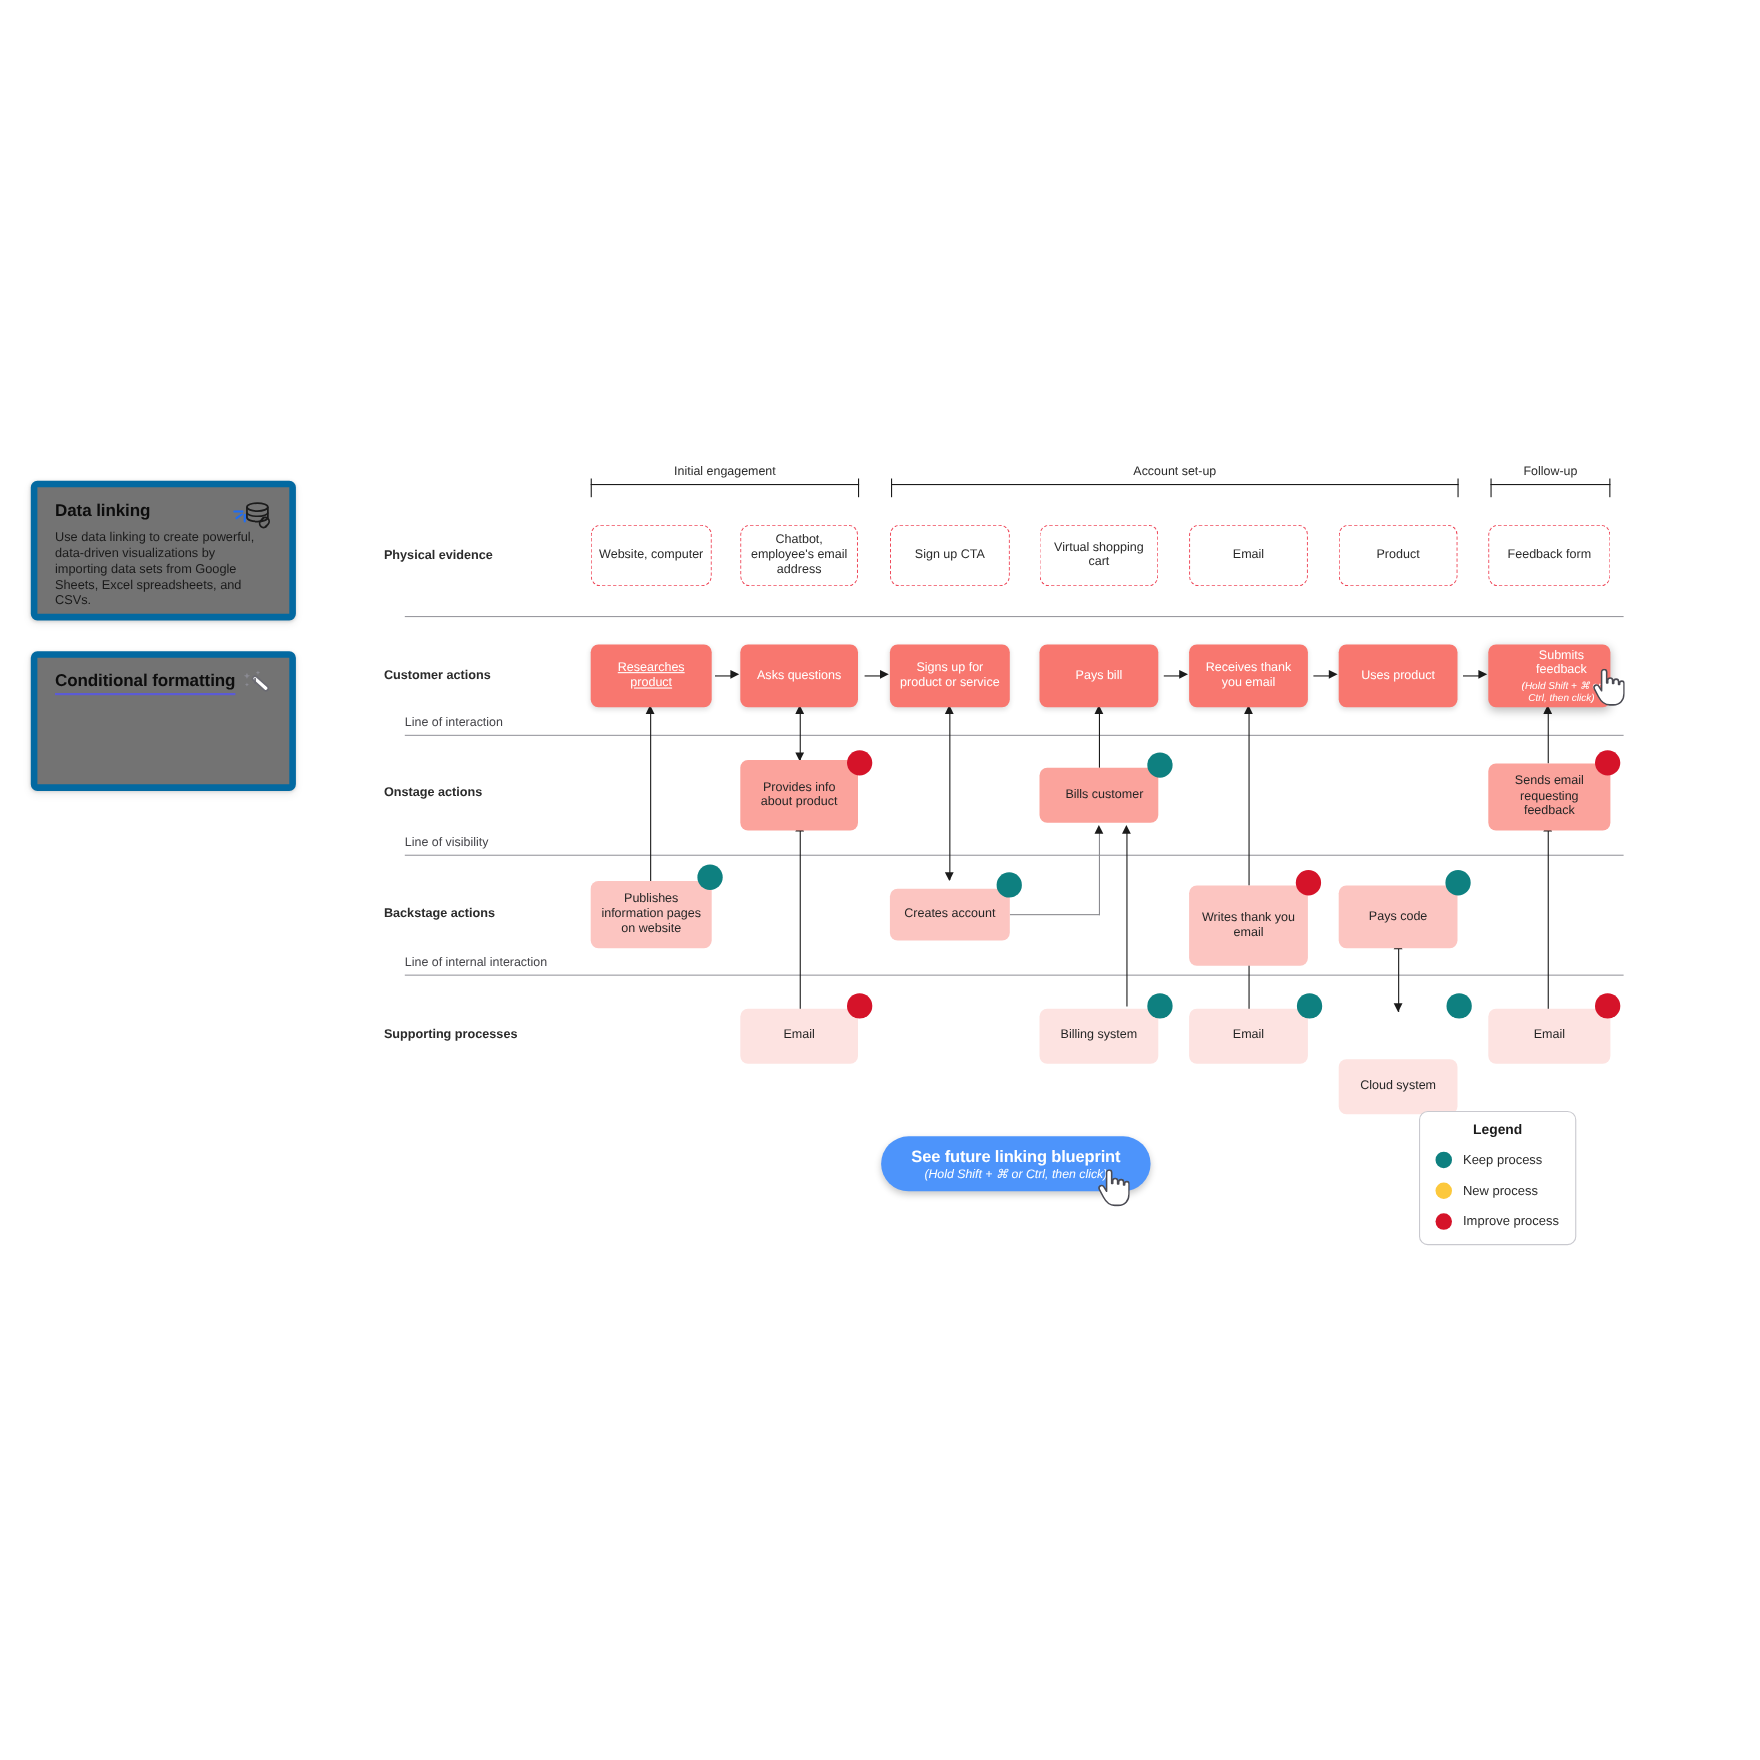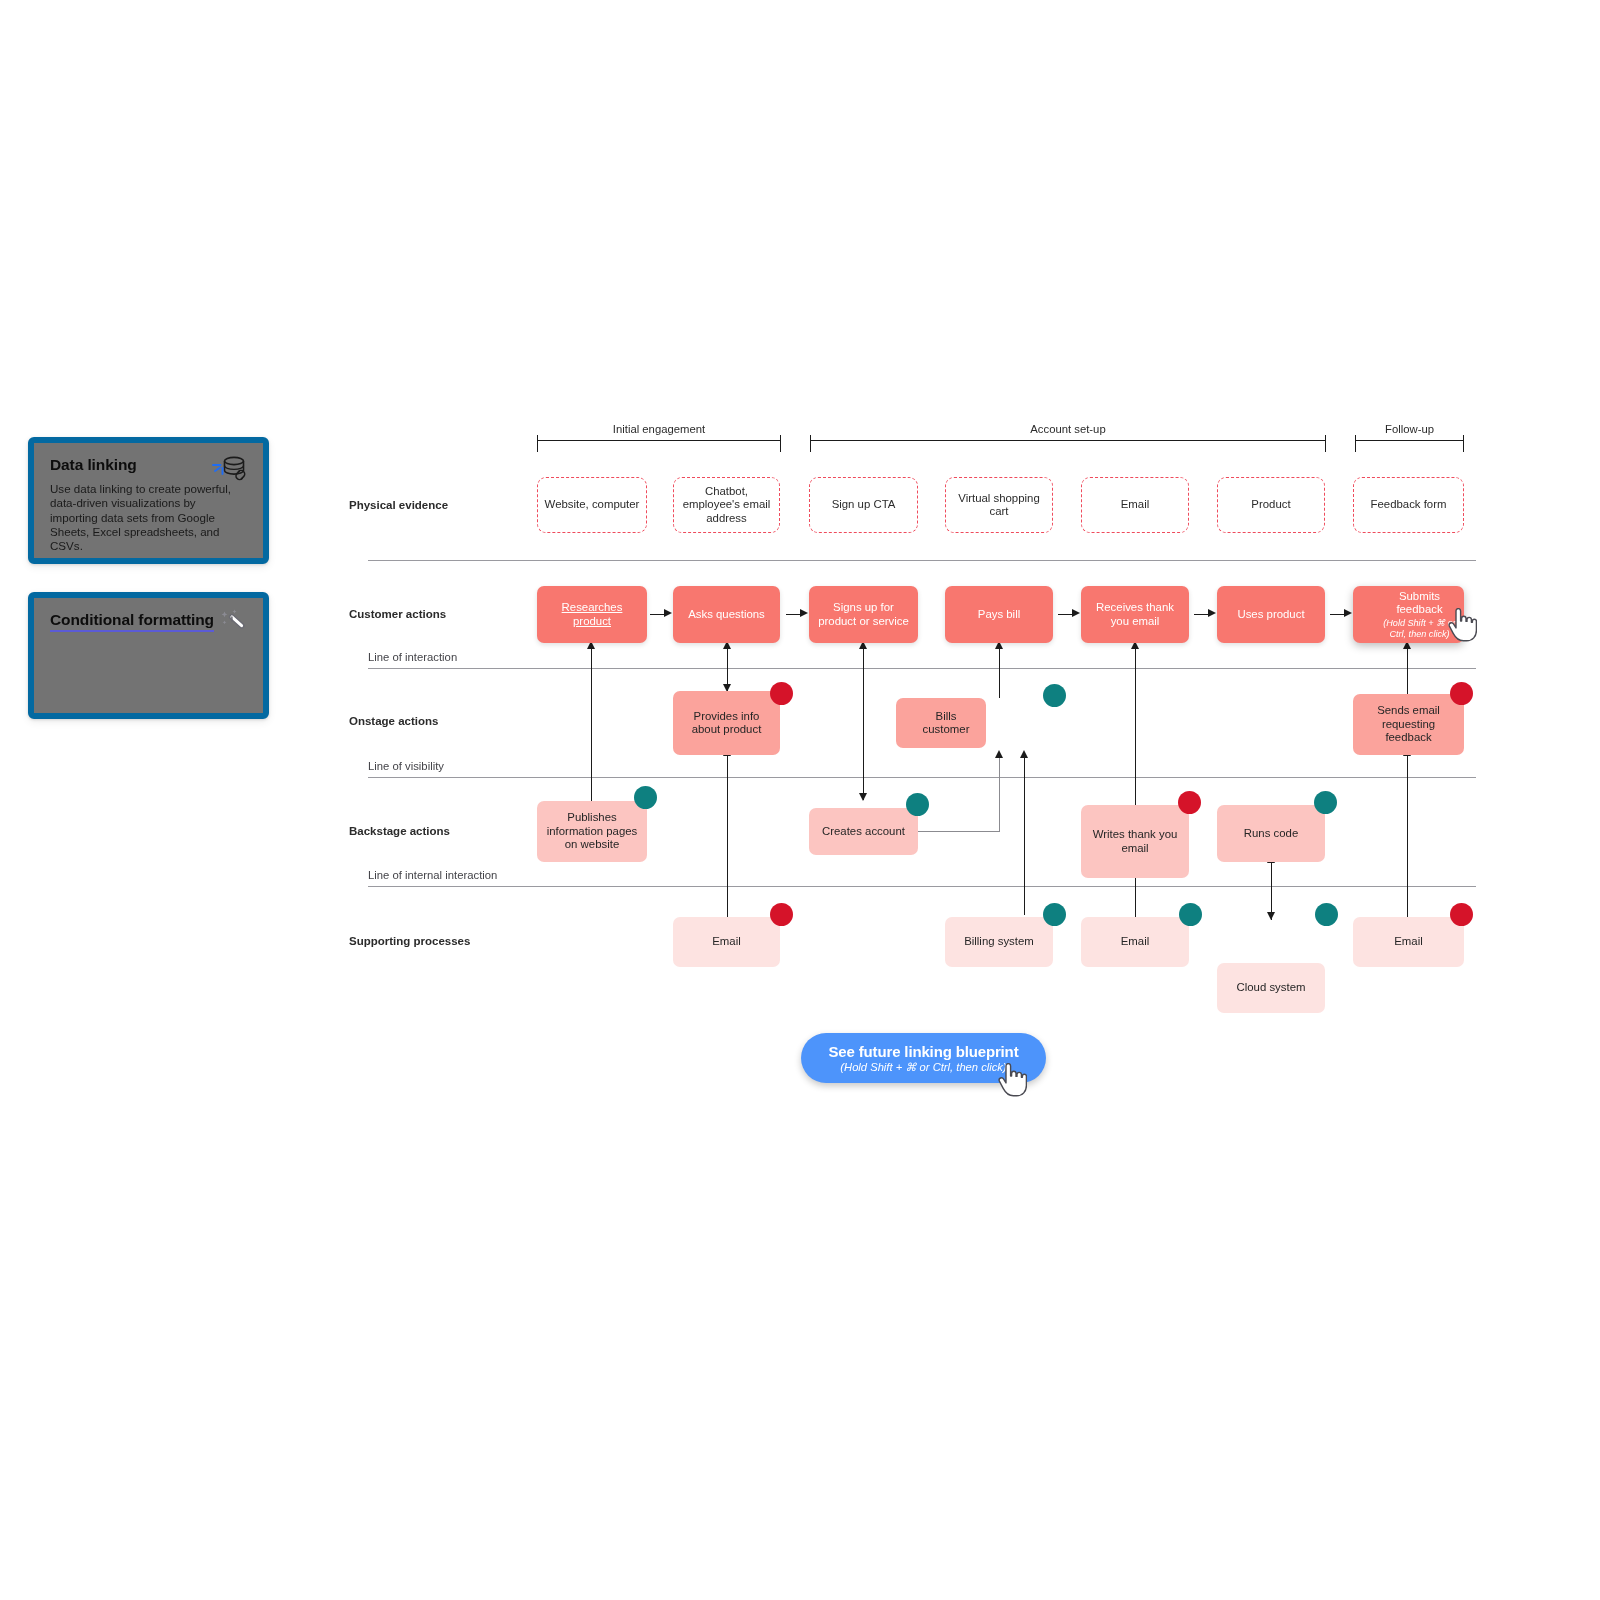--- a/index.html
+++ b/index.html
@@ -333,36 +333,36 @@
   <div class="node customer" style="left:1081px; top:586px; width:108px; height:57px;">Receives thank you email</div>
   <div class="node customer" style="left:1217px; top:586px; width:108px; height:57px;">Uses product</div>
   <div class="node customer" style="left:1353px; top:586px; width:111px; height:57px; flex-direction:column; box-shadow:0 3px 9px rgba(0,0,0,0.26);padding-left:28px;">
     <span>Submits feedback</span>
     <span class="node-sub">(Hold Shift + ⌘ or Ctrl, then click)</span>
   </div>
 
   <div class="node onstage" style="left:673px; top:691px; width:107px; height:64px;">Provides info about product</div>
   <div class="dot" style="left:770px; top:682px; background:#d51329;"></div>
 
-  <div class="node onstage" style="left:896px; top:698px; width:90px; height:50px;padding-left:16px;">Bills customer</div>
+  <div class="node onstage" style="left:945px; top:698px; width:108px; height:50px;padding-left:16px;">Bills customer</div>
   <div class="dot" style="left:1043px; top:684px; background:#0e8080;"></div>
 
   <div class="node onstage" style="left:1353px; top:694px; width:111px; height:61px;">Sends email requesting feedback</div>
   <div class="dot" style="left:1450px; top:682px; background:#d51329;"></div>
 
   <div class="node backstage" style="left:537px; top:801px; width:110px; height:61px;">Publishes information pages on website</div>
   <div class="dot" style="left:634px; top:786px; background:#0e8080;"></div>
 
   <div class="node backstage" style="left:809px; top:808px; width:109px; height:47px;">Creates account</div>
   <div class="dot" style="left:906px; top:793px; background:#0e8080;"></div>
 
   <div class="node backstage" style="left:1081px; top:805px; width:108px; height:73px;">Writes thank you email</div>
   <div class="dot" style="left:1178px; top:791px; background:#d51329;"></div>
 
-  <div class="node backstage" style="left:1217px; top:805px; width:108px; height:57px;">Runs code</div>
+  <div class="node backstage" style="left:1217px; top:805px; width:108px; height:57px;">Pays code</div>
   <div class="dot" style="left:1314px; top:791px; background:#0e8080;"></div>
 
   <div class="node support" style="left:673px; top:917px; width:107px; height:50px;">Email</div>
   <div class="dot" style="left:770px; top:903px; background:#d51329;"></div>
 
   <div class="node support" style="left:945px; top:917px; width:108px; height:50px;">Billing system</div>
   <div class="dot" style="left:1043px; top:903px; background:#0e8080;"></div>
 
   <div class="node support" style="left:1081px; top:917px; width:108px; height:50px;">Email</div>
   <div class="dot" style="left:1179px; top:903px; background:#0e8080;"></div>
@@ -393,14 +393,29 @@
     <svg width="30" height="34" viewBox="0 0 30 34">
       <path d="M9 3 C9 1.6 10.1 0.6 11.3 0.6 C12.6 0.6 13.6 1.6 13.6 3 L13.6 13 L14.6 13 L14.6 10.5
                C14.6 9.3 15.6 8.3 16.8 8.3 C18 8.3 19 9.3 19 10.5 L19 13.4 L20 13.4 L20 11.6
                C20 10.4 21 9.4 22.2 9.4 C23.4 9.4 24.4 10.4 24.4 11.6 L24.4 14.3 L25.4 14.3 L25.4 13.2
                C25.4 12.1 26.3 11.2 27.4 11.2 C28.5 11.2 29.4 12.1 29.4 13.2 L29.4 22.5
                C29.4 28.4 25.6 32.8 19.6 32.8 L16.4 32.8 C11.6 32.8 8.4 29.6 6.2 25.4
                L2.4 18.2 C1.8 17 2.3 15.6 3.5 15 C4.6 14.5 5.9 14.9 6.5 15.9 L9 20 Z" fill="#ffffff" stroke="#4a4a52" stroke-width="1.4" stroke-linejoin="round"></path>
     </svg>
   </span>
 
+  <div class="legend" style="left:1290px; top:1010px; width:143px; height:122px;">
+    <div class="legend-title">Legend</div>
+    <div class="legend-row">
+      <span class="legend-swatch" style="background:#0e8080;"></span>
+      <span class="legend-text">Keep process</span>
+    </div>
+    <div class="legend-row">
+      <span class="legend-swatch" style="background:#fcc83c;"></span>
+      <span class="legend-text">New process</span>
+    </div>
+    <div class="legend-row">
+      <span class="legend-swatch" style="background:#d51329;"></span>
+      <span class="legend-text">Improve process</span>
+    </div>
+  </div>
 
 </div>
 
 </body></html>

